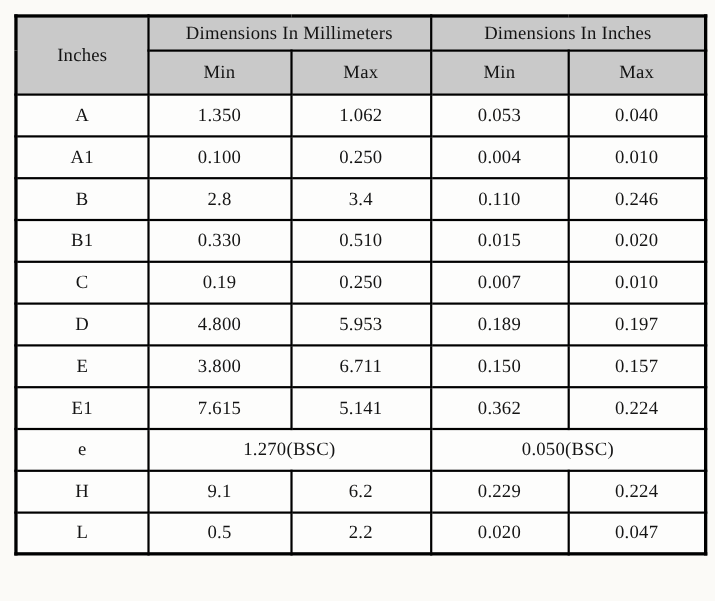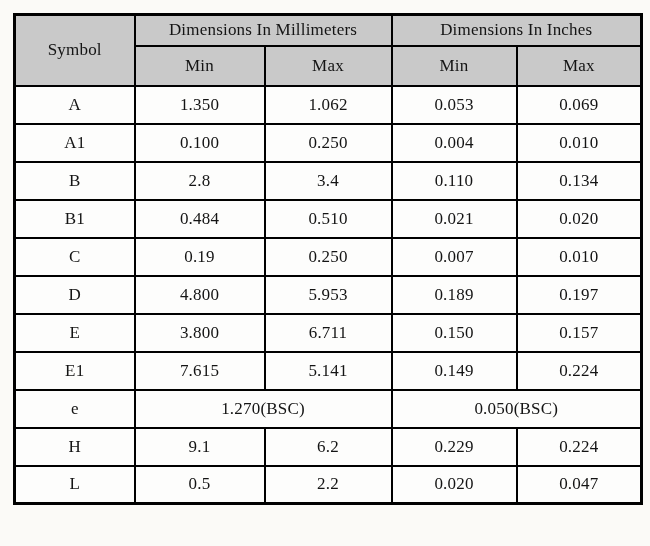--- a/index.html
+++ b/index.html
@@ -58,58 +58,58 @@
   <table class="dim-table">
     <colgroup>
       <col class="c-symbol">
       <col class="c-mm-min">
       <col class="c-mm-max">
       <col class="c-in-min">
       <col class="c-in-max">
     </colgroup>
     <thead>
       <tr>
-        <th rowspan="2" class="sub-head">Symbol</th>
+        <th rowspan="2" class="sub-head">Inches</th>
         <th colspan="2" class="group-head">Dimensions In Millimeters</th>
         <th colspan="2" class="group-head">Dimensions In Inches</th>
       </tr>
       <tr>
         <th class="sub-head">Min</th>
         <th class="sub-head">Max</th>
         <th class="sub-head">Min</th>
         <th class="sub-head">Max</th>
       </tr>
     </thead>
     <tbody id="table-body">
         <tr>
           <td>A</td>
           <td>1.350</td>
           <td>1.062</td>
           <td>0.053</td>
-          <td>0.069</td>
+          <td>0.040</td>
         </tr>
         <tr>
           <td>A1</td>
           <td>0.100</td>
           <td>0.250</td>
           <td>0.004</td>
           <td>0.010</td>
         </tr>
         <tr>
           <td>B</td>
           <td>2.8</td>
           <td>3.4</td>
           <td>0.110</td>
-          <td>0.134</td>
+          <td>0.246</td>
         </tr>
         <tr>
           <td>B1</td>
-          <td>0.484</td>
+          <td>0.330</td>
           <td>0.510</td>
-          <td>0.021</td>
+          <td>0.015</td>
           <td>0.020</td>
         </tr>
         <tr>
           <td>C</td>
           <td>0.19</td>
           <td>0.250</td>
           <td>0.007</td>
           <td>0.010</td>
         </tr>
         <tr>
@@ -123,21 +123,21 @@
           <td>E</td>
           <td>3.800</td>
           <td>6.711</td>
           <td>0.150</td>
           <td>0.157</td>
         </tr>
         <tr>
           <td>E1</td>
           <td>7.615</td>
           <td>5.141</td>
-          <td>0.149</td>
+          <td>0.362</td>
           <td>0.224</td>
         </tr>
         <tr>
           <td>e</td>
           <td colspan="2">1.270(BSC)</td>
           <td colspan="2">0.050(BSC)</td>
         </tr>
         <tr>
           <td>H</td>
           <td>9.1</td>

